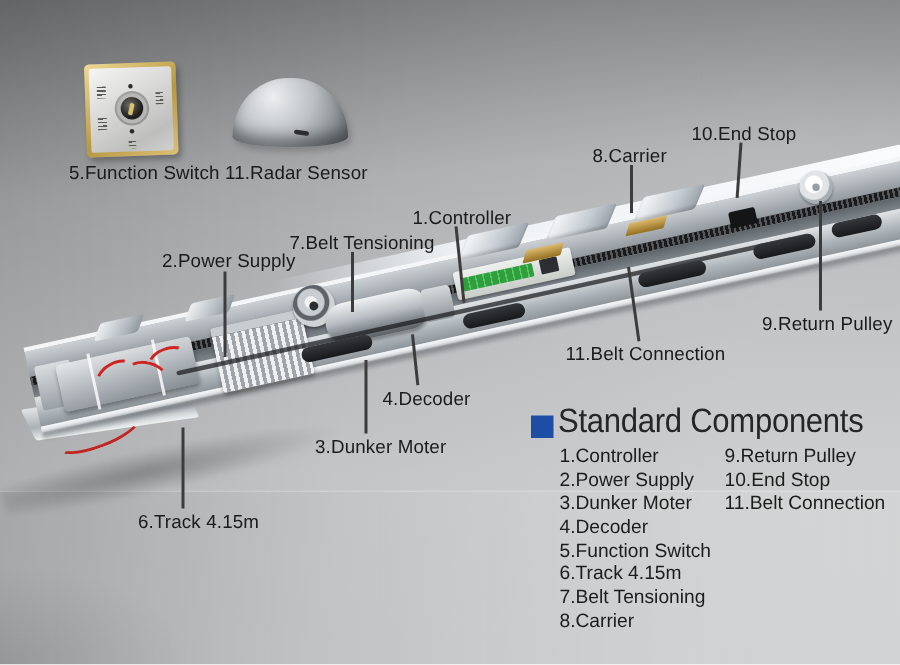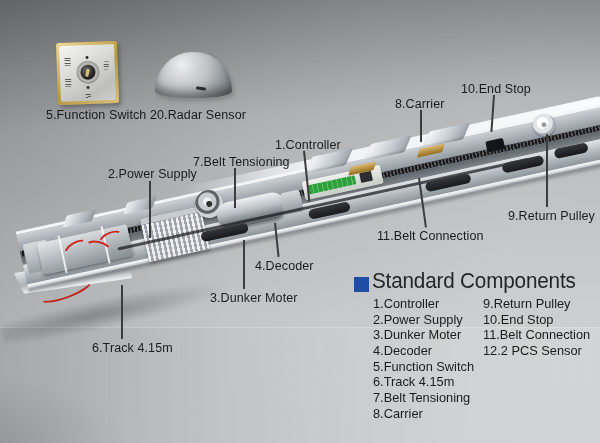--- a/index.html
+++ b/index.html
@@ -193,21 +193,21 @@
   <div class="leader" style="left:303px;top:151px;height:51px;transform:rotate(-6deg);"></div>
   <div class="leader" style="left:234px;top:168px;height:40px;"></div>
   <div class="leader" style="left:149px;top:181px;height:57px;"></div>
   <div class="leader" style="left:546px;top:134px;height:73px;"></div>
   <div class="leader" style="left:418px;top:178px;height:50px;transform:rotate(-8deg);"></div>
   <div class="leader" style="left:274px;top:223px;height:34px;transform:rotate(-6deg);"></div>
   <div class="leader" style="left:243px;top:240px;height:49px;"></div>
   <div class="leader" style="left:121px;top:285px;height:54px;"></div>
 
   <div class="callout" style="left:46px;top:108px;">5.Function Switch</div>
-  <div class="callout" style="left:150px;top:108px;">20.Radar Sensor</div>
+  <div class="callout" style="left:150px;top:108px;">11.Radar Sensor</div>
   <div class="callout" style="left:461px;top:82px;">10.End Stop</div>
   <div class="callout" style="left:395px;top:97px;">8.Carrier</div>
   <div class="callout" style="left:275px;top:138px;">1.Controller</div>
   <div class="callout" style="left:193px;top:155px;">7.Belt Tensioning</div>
   <div class="callout" style="left:108px;top:167px;">2.Power Supply</div>
   <div class="callout" style="left:508px;top:209px;">9.Return Pulley</div>
   <div class="callout" style="left:377px;top:229px;">11.Belt Connection</div>
   <div class="callout" style="left:255px;top:259px;">4.Decoder</div>
   <div class="callout" style="left:210px;top:291px;">3.Dunker Moter</div>
   <div class="callout" style="left:92px;top:341px;">6.Track 4.15m</div>
@@ -221,15 +221,14 @@
     <div class="item">4.Decoder</div>
     <div class="item">5.Function Switch</div>
     <div class="item">6.Track 4.15m</div>
     <div class="item">7.Belt Tensioning</div>
     <div class="item">8.Carrier</div>
   </div>
   <div class="legend-col legend-col2">
     <div class="item">9.Return Pulley</div>
     <div class="item">10.End Stop</div>
     <div class="item">11.Belt Connection</div>
-    <div class="item">12.2 PCS Sensor</div>
   </div>
 </div>
 
 </body></html>

